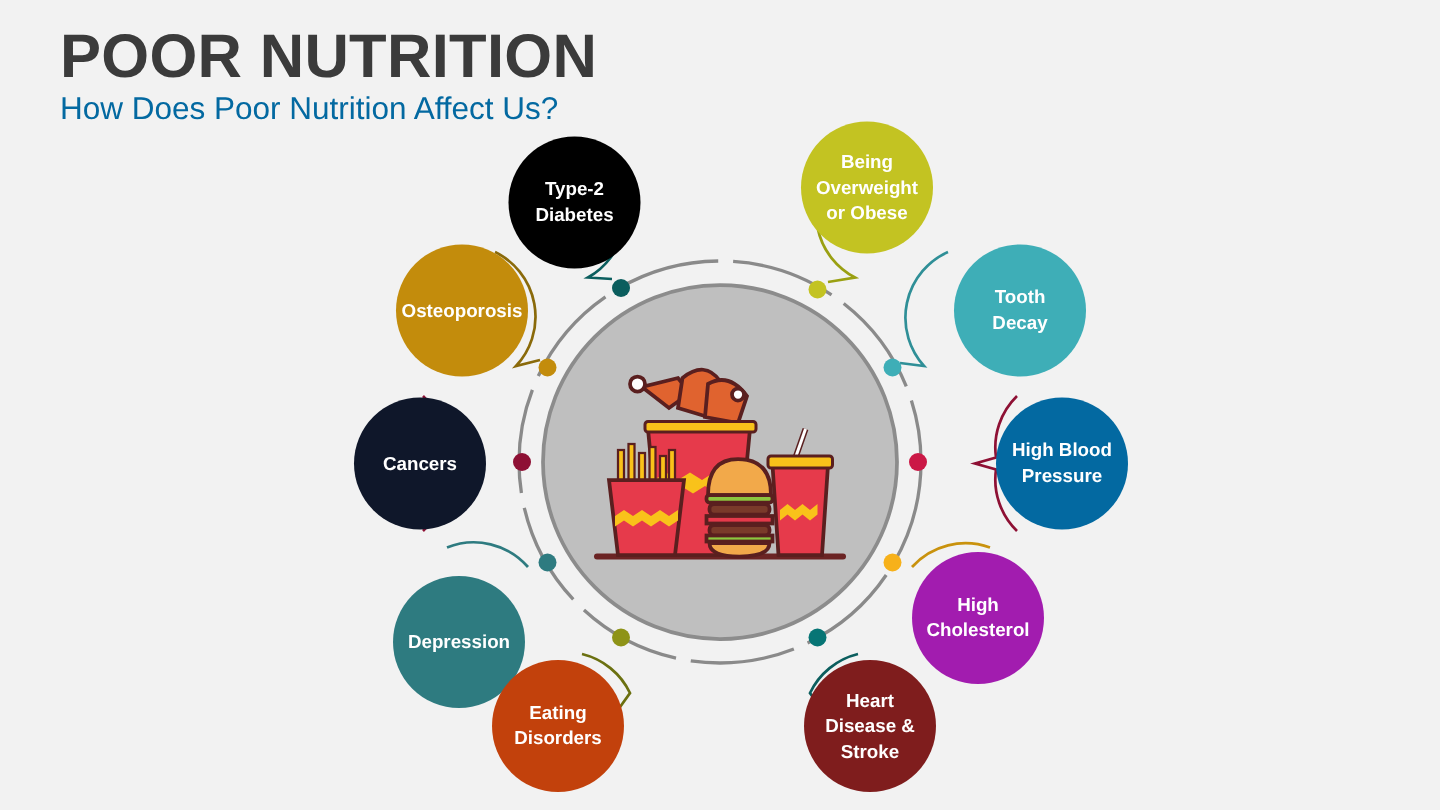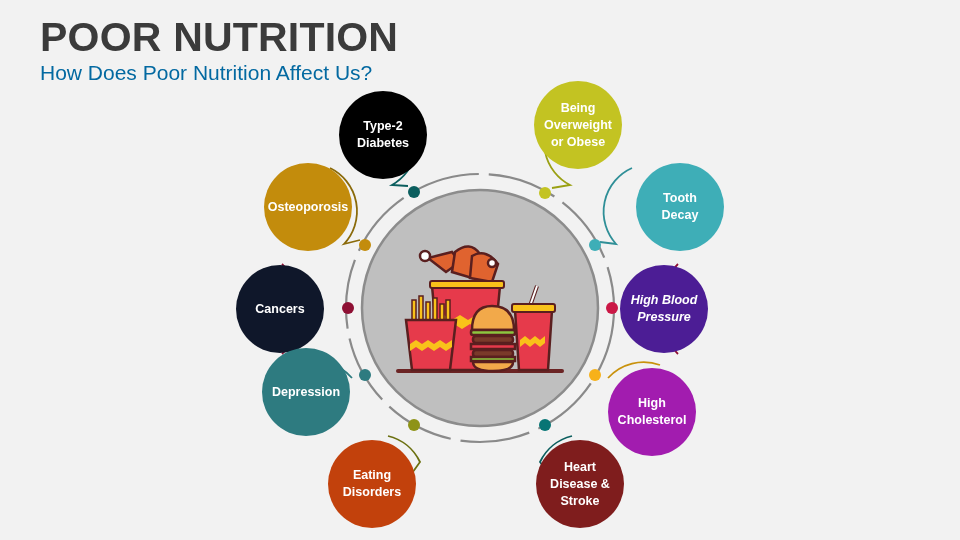--- a/index.html
+++ b/index.html
@@ -94,28 +94,28 @@
     <circle cx="595" cy="375" r="6" fill="#f7b11a"></circle>
     <circle cx="545" cy="425" r="6" fill="#077575"></circle>
   </g>
 </svg>
 
 <div id="nodes-layer">
     <div class="node" style="left: 339px; top: 91px; width: 88px; height: 88px; background: #000000;"><span>Type-2
 Diabetes</span></div>
     <div class="node" style="left: 264px; top: 163px; width: 88px; height: 88px; background: rgb(195, 140, 12);"><span>Osteoporosis</span></div>
     <div class="node" style="left: 236px; top: 265px; width: 88px; height: 88px; background: #0f172a;"><span>Cancers</span></div>
-    <div class="node" style="left: 262px; top: 348px; width: 88px; height: 88px; background: rgb(46, 123, 128);"><span>Depression</span></div>
+    <div class="node" style="left: 262px; top: 384px; width: 88px; height: 88px; background: rgb(46, 123, 128);"><span>Depression</span></div>
     <div class="node" style="left: 328px; top: 440px; width: 88px; height: 88px; background: #c2410c;"><span>Eating
 Disorders</span></div>
     <div class="node" style="left: 534px; top: 81px; width: 88px; height: 88px; background: rgb(195, 195, 34);"><span>Being
 Overweight
 or Obese</span></div>
     <div class="node" style="left: 636px; top: 163px; width: 88px; height: 88px; background: rgb(62, 174, 183);"><span>Tooth
 Decay</span></div>
-    <div class="node" style="left: 620px; top: 265px; width: 88px; height: 88px; background: #4c1d95; font-style: italic;"><span>High Blood
+    <div class="node" style="left: 664px; top: 265px; width: 88px; height: 88px; background: #0369a1;"><span>High Blood
 Pressure</span></div>
     <div class="node" style="left: 608px; top: 368px; width: 88px; height: 88px; background: #a21caf;"><span>High
 Cholesterol</span></div>
     <div class="node" style="left: 536px; top: 440px; width: 88px; height: 88px; background: #7f1d1d;"><span>Heart
 Disease &amp;
 Stroke</span></div>
   </div>
 
 </body></html>

